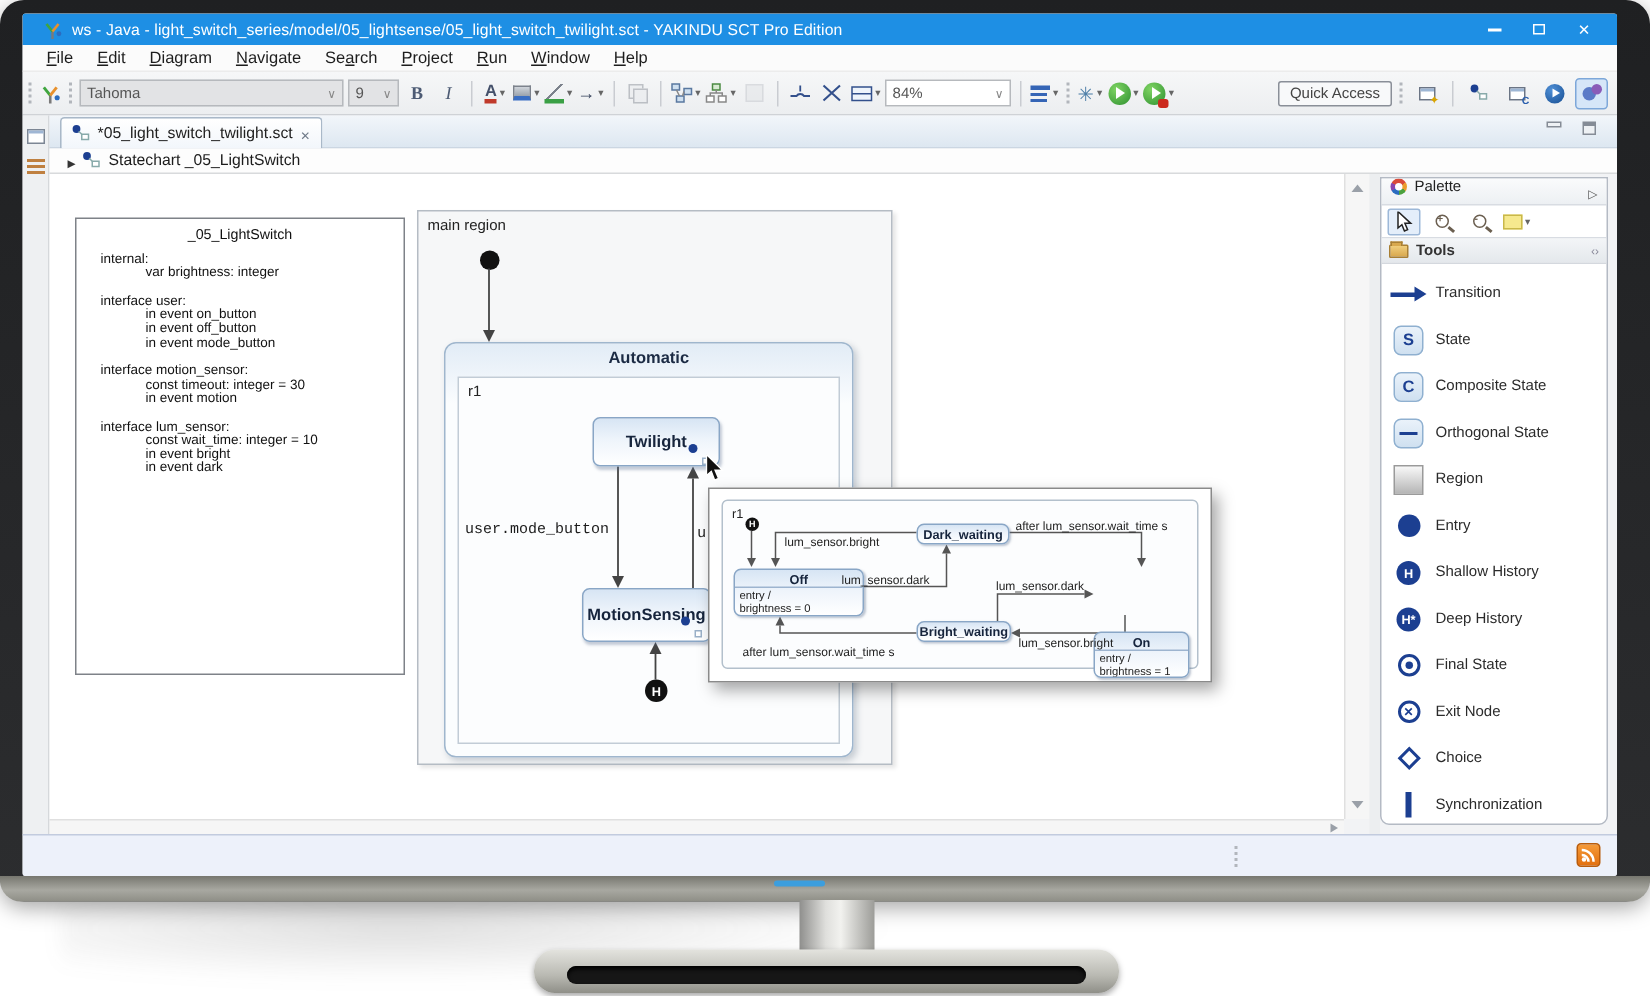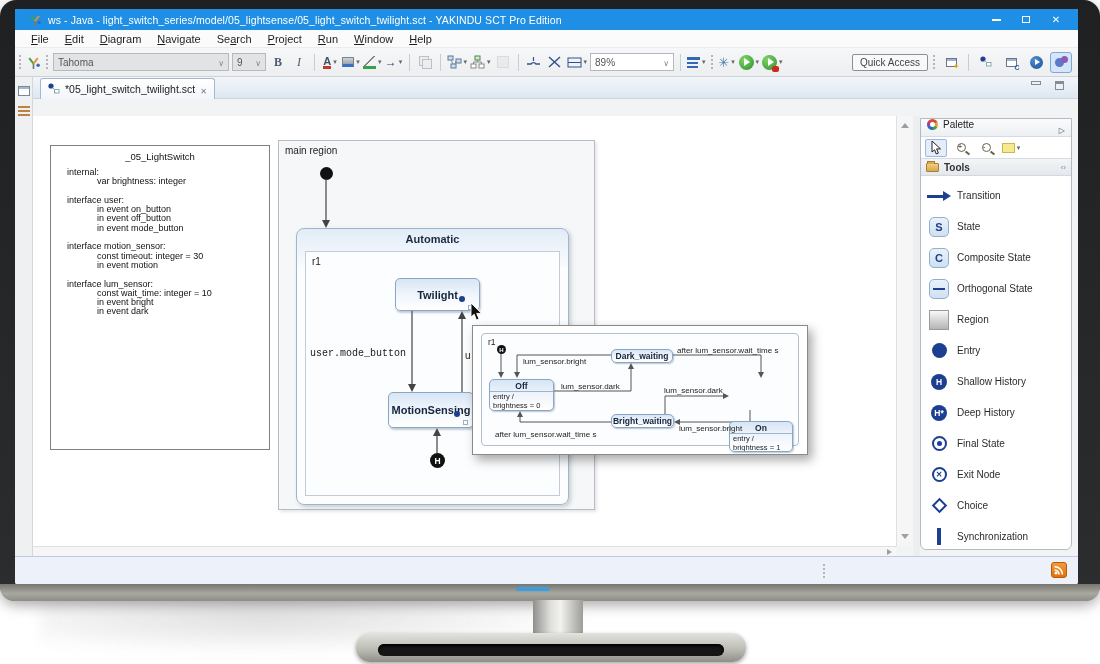--- a/index.html
+++ b/index.html
@@ -304,21 +304,21 @@
             <path d="M1,11 L12,1 M1,1 L12,11" stroke="#33508c" stroke-width="1.4"></path>
           </svg>
       </span>
       <span class="tbtn caret">
         <svg width="15" height="11" viewBox="0 0 15 11">
             <rect x="1" y="1" width="13" height="9" fill="#eef4fb" stroke="#33508c"></rect>
             <path d="M1,5.5 L14,5.5" stroke="#33508c"></path>
           </svg>
       </span>
       <span class="combo combo-zoom">
-          <span>89%</span>
+          <span>84%</span>
           <span class="cv"></span>
         </span>
       <span class="tsep"></span>
       <span class="tbtn caret">
           <span class="i-viewmenu">
             <i></i>
             <i></i>
             <i></i>
           </span>
         </span>
@@ -374,20 +374,29 @@
       <span class="eminmax">
         <span class="emin">
             <i></i>
           </span>
         <span class="emax">
             <i></i>
           </span>
       </span>
     </div>
 
+    <div class="breadcrumbrow">
+      <span class="bc-arrow"></span>
+      <svg width="12" height="12" viewBox="0 0 12 12">
+          <circle cx="3" cy="3" r="2.6" fill="#1c3f91"></circle>
+          <rect x="6.5" y="6.5" width="4.5" height="3.5" fill="#fff" stroke="#8aa"></rect>
+          <path d="M4.5,4.5 L6.5,6.5" stroke="#8aa"></path>
+        </svg>
+      <span class="bc-label">Statechart _05_LightSwitch</span>
+    </div>
 
     <div class="canvas">
 
       <div class="spec-box">
         <div class="spec-title">_05_LightSwitch</div>
         <div class="spec-lines">
             <div class="spec-line">internal:</div>
             <div class="spec-line">            var brightness: integer</div>
             <div class="spec-line"> </div>
             <div class="spec-line">interface user:</div>
@@ -468,21 +477,21 @@
             <polygon points="250,67 256,70 250,73" fill="#555"></polygon>
           <path d="M277,84 V96 L207,96" stroke="#555" stroke-width="1" fill="none"></path>
             <polygon points="207,93 201,96 207,99" fill="#555"></polygon>
           <path d="M138,96 L47,96 V91" stroke="#555" stroke-width="1" fill="none"></path>
             <polygon points="44,91 47,85 50,91" fill="#555"></polygon>
         </svg>
         <div class="phnode" style="left:24px; top:19px;">
             <span>H</span>
           </div>
 
-        <div class="pstate" style="left:16px; top:53px; width:65px; height:32px;">
+        <div class="pstate" style="left:16px; top:53px; width:87px; height:32px;">
           <div class="pname">Off</div>
           <div class="pbody"><span>entry /</span><br><span>brightness = 0</span></div>
         </div>
         <div class="pstate" style="left:138px; top:23px; width:62px; height:14px;">
           <div class="pname">Dark_waiting</div>
         </div>
         <div class="pstate" style="left:256px; top:53px; width:64px; height:31px;margin-top:42px;">
           <div class="pname">On</div>
           <div class="pbody"><span>entry /</span><br><span>brightness = 1</span></div>
         </div>

